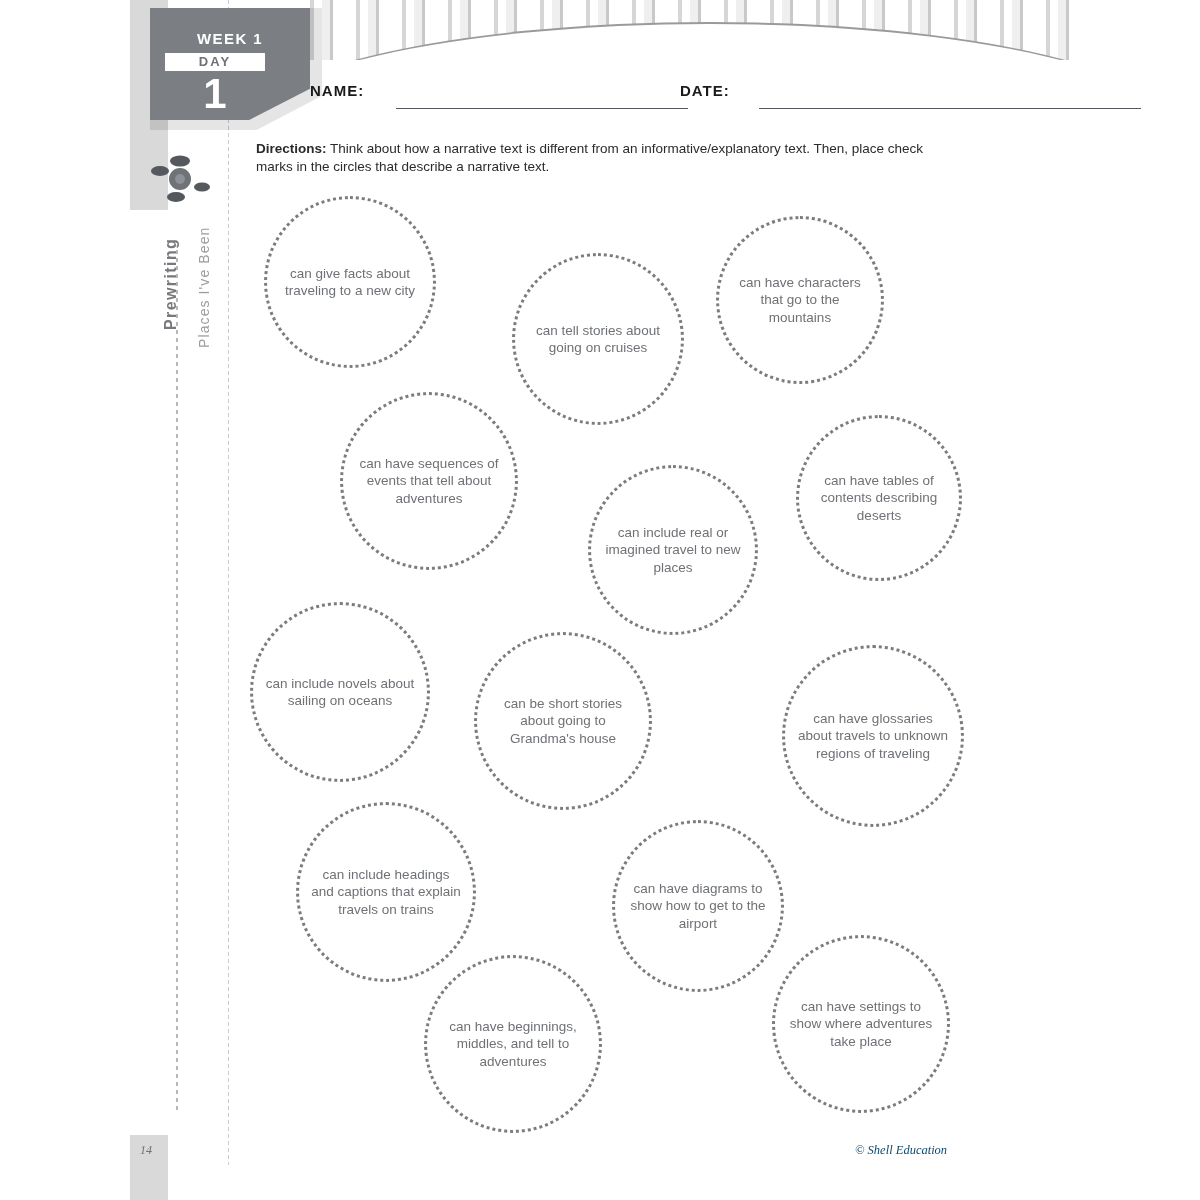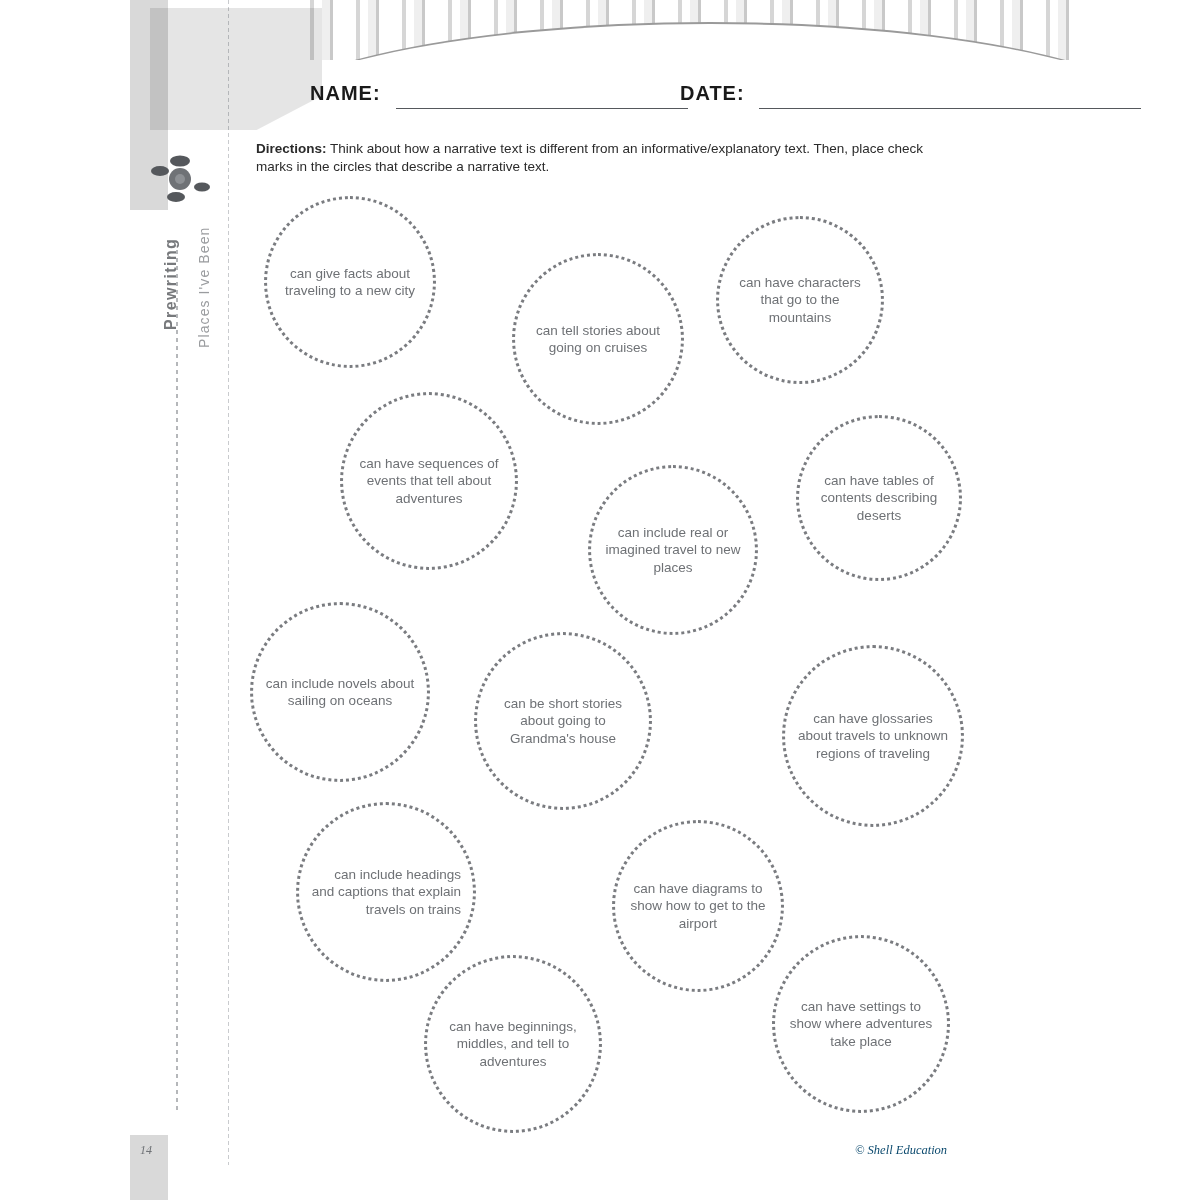--- a/index.html
+++ b/index.html
@@ -171,21 +171,21 @@
 
   
   .namedate {
     position: absolute;
     left: 310px; top: 78px;
     width: 830px; height: 36px;
     z-index: 6;
   }
   .nd-label {
     position: absolute;
-    font-size: 20px;
+    font-size: 15px;
     font-weight: bold;
     letter-spacing: 1px;
     color: #1a1a1a;
     font-family: "Liberation Sans", sans-serif;
   }
   .nd-line {
     position: absolute;
     height: 1px;
     background: #55585c;
     bottom: 4px;
@@ -258,20 +258,27 @@
     <div class="banner-mask"></div>
     <div class="banner-dot" style="left:330px; top:42px;"></div>
     <div class="banner-dot" style="left:398px; top:44px;"></div>
     <div class="banner-dot" style="left:455px; top:45px;"></div>
     <div class="banner-dot" style="left:513px; top:45px;"></div>
     <div class="banner-dot" style="left:570px; top:44px;"></div>
     <div class="banner-dot" style="left:628px; top:42px;"></div>
   </div>
 
   <div class="week-tab-shadow"></div>
+  <div class="week-tab">
+    <div class="week-label">WEEK 1</div>
+    <div class="day-bar">
+      <span>DAY</span>
+    </div>
+    <div class="day-number">1</div>
+  </div>
 
   <svg class="sidebar-icon" viewBox="0 0 64 60">
     <circle cx="32" cy="31" r="11" fill="#6f7276"></circle>
     <circle cx="32" cy="31" r="5" fill="#8d9094"></circle>
     <ellipse cx="32" cy="13" rx="10" ry="5.5" fill="#55585c"></ellipse>
     <ellipse cx="12" cy="23" rx="9" ry="5" fill="#55585c"></ellipse>
     <ellipse cx="54" cy="39" rx="8" ry="4.5" fill="#55585c"></ellipse>
     <ellipse cx="28" cy="49" rx="9" ry="5" fill="#55585c"></ellipse>
   </svg>
 
@@ -312,21 +319,21 @@
       </div>
       <div class="bubble" style="left: 250px; top: 602px; width: 180px; height: 180px;">
         <span>can include novels about sailing on oceans</span>
       </div>
       <div class="bubble" style="left: 474px; top: 632px; width: 178px; height: 178px;">
         <span>can be short stories about going to Grandma's house</span>
       </div>
       <div class="bubble" style="left: 782px; top: 645px; width: 182px; height: 182px;">
         <span>can have glossaries about travels to unknown regions of traveling</span>
       </div>
-      <div class="bubble" style="left: 296px; top: 802px; width: 180px; height: 180px; text-align: right;">
+      <div class="bubble" style="left: 296px; top: 802px; width: 180px; height: 180px;">
         <span>can include headings and captions that explain travels on trains</span>
       </div>
       <div class="bubble" style="left: 612px; top: 820px; width: 172px; height: 172px;">
         <span>can have diagrams to show how to get to the airport</span>
       </div>
       <div class="bubble" style="left: 772px; top: 935px; width: 178px; height: 178px;">
         <span>can have settings to show where adventures take place</span>
       </div>
       <div class="bubble" style="left: 424px; top: 955px; width: 178px; height: 178px;">
         <span>can have beginnings, middles, and tell to adventures</span>

